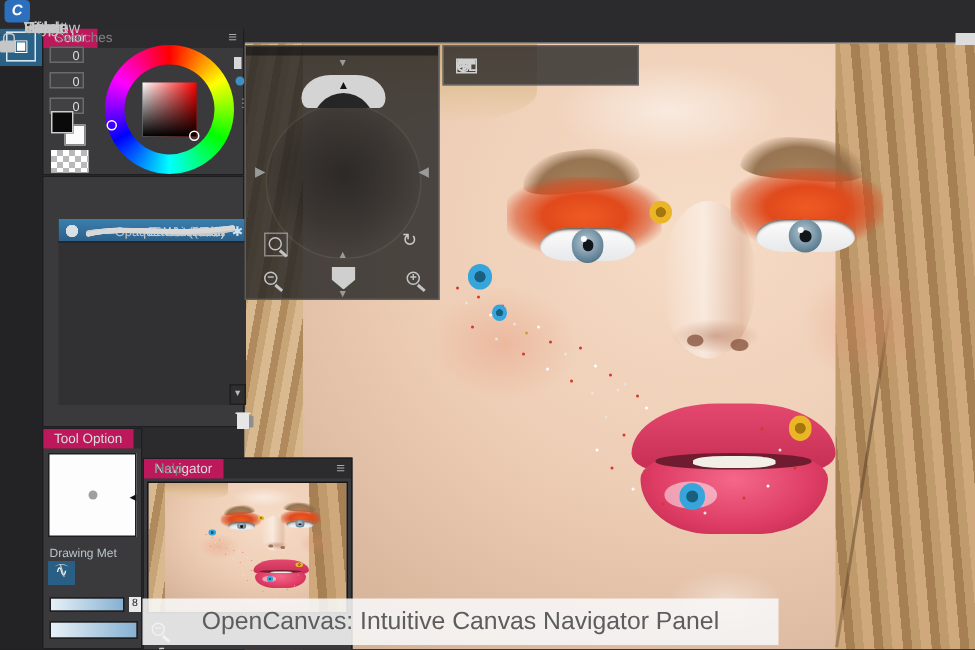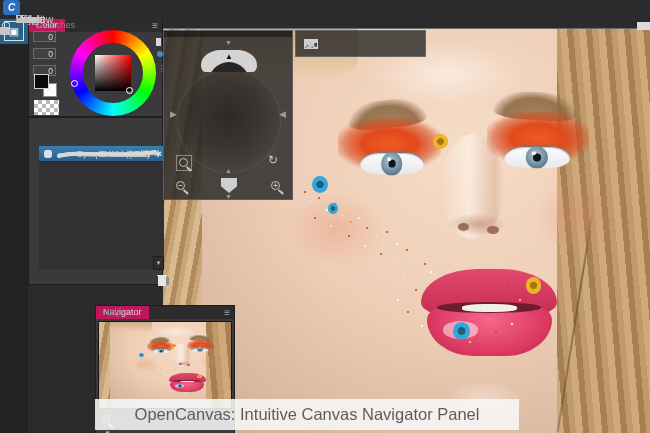--- a/index.html
+++ b/index.html
@@ -396,20 +396,38 @@
       </div>
     </div>
     <div class="scrollbtn">▾</div>
     <div class="brushicons">
       <span class="ifolder2"></span>
       <span class="ipage"></span>
       <span class="itrash"></span>
     </div>
   </div>
 
+  <div class="panel toolopt">
+    <div class="tabbar">
+      <span class="tab active">Tool Option</span>
+    </div>
+    <div class="preview">
+      <span class="pdot"></span>
+      <span class="pmark">◀</span>
+    </div>
+    <div class="dmlabel">Drawing Met</div>
+    <div class="mrow">
+      <span class="mbtn sel">∿</span>
+      <span class="mbtn">∖</span>
+      <span class="mbtn">⌒</span>
+    </div>
+    <div class="slider s1"></div>
+    <div class="sval">8</div>
+    <div class="slider s2"></div>
+  </div>
 
   <div class="panel navpanel">
     <div class="tabbar">
       <span class="tab active">Navigator</span>
       <span class="tab">Help</span>
       <span class="pmenu">≡</span>
     </div>
     <div class="thumb">
       <div class="portrait sm">
         <div class="hair-top"></div>

